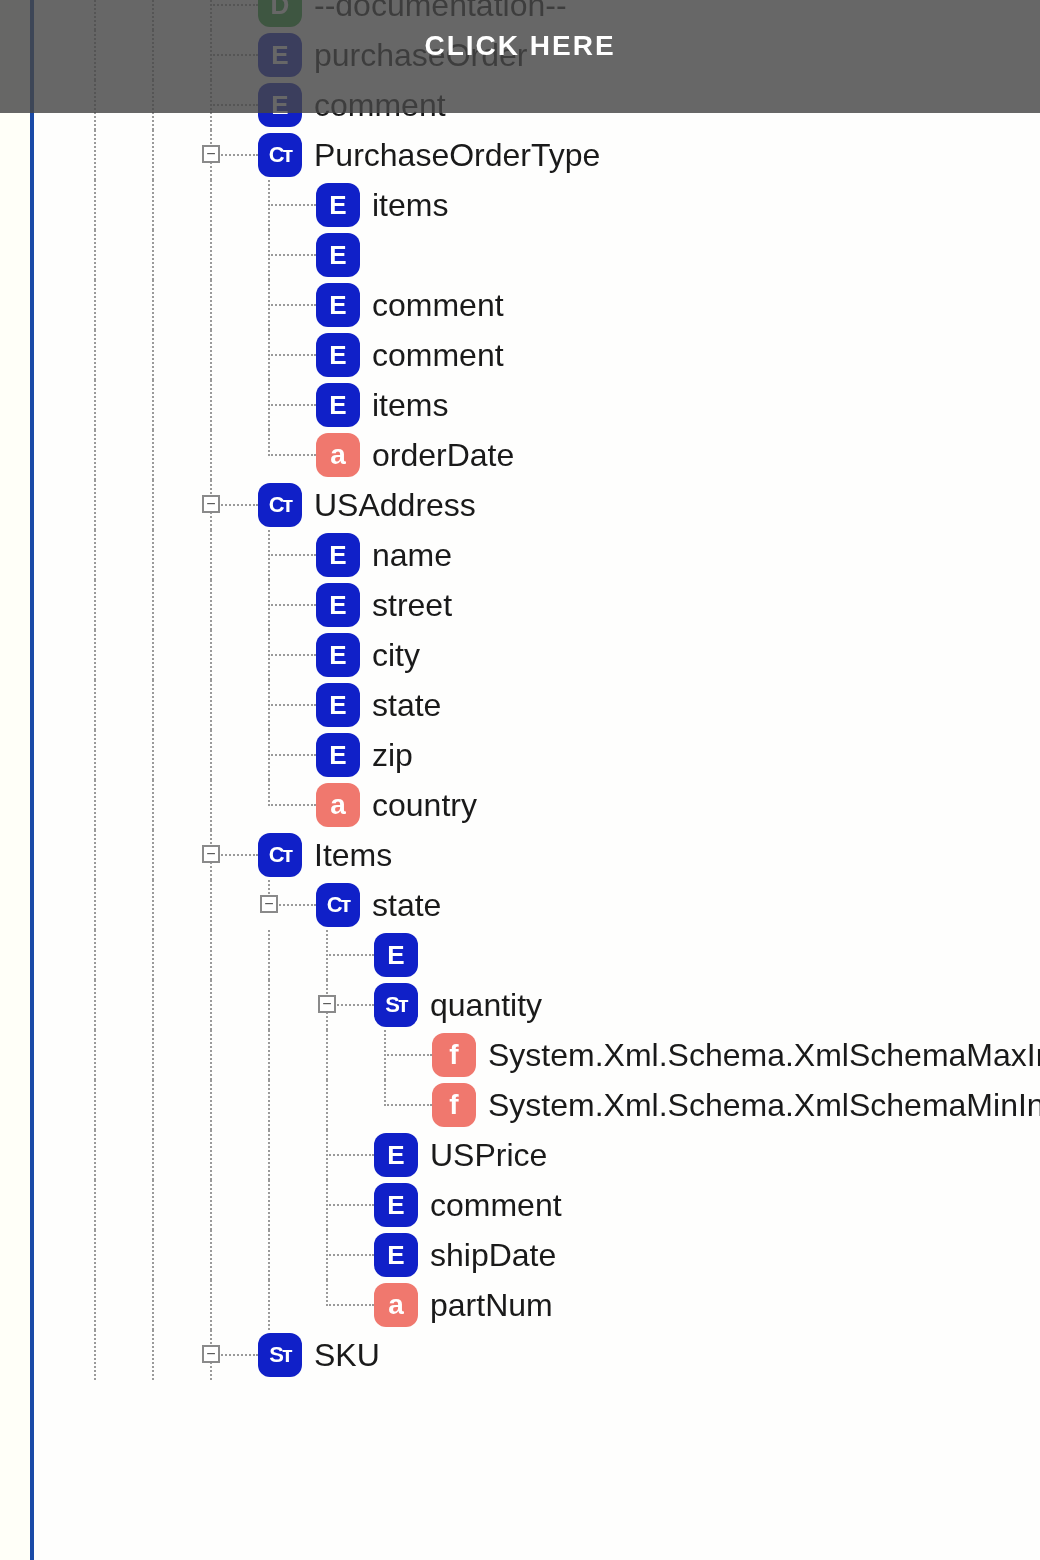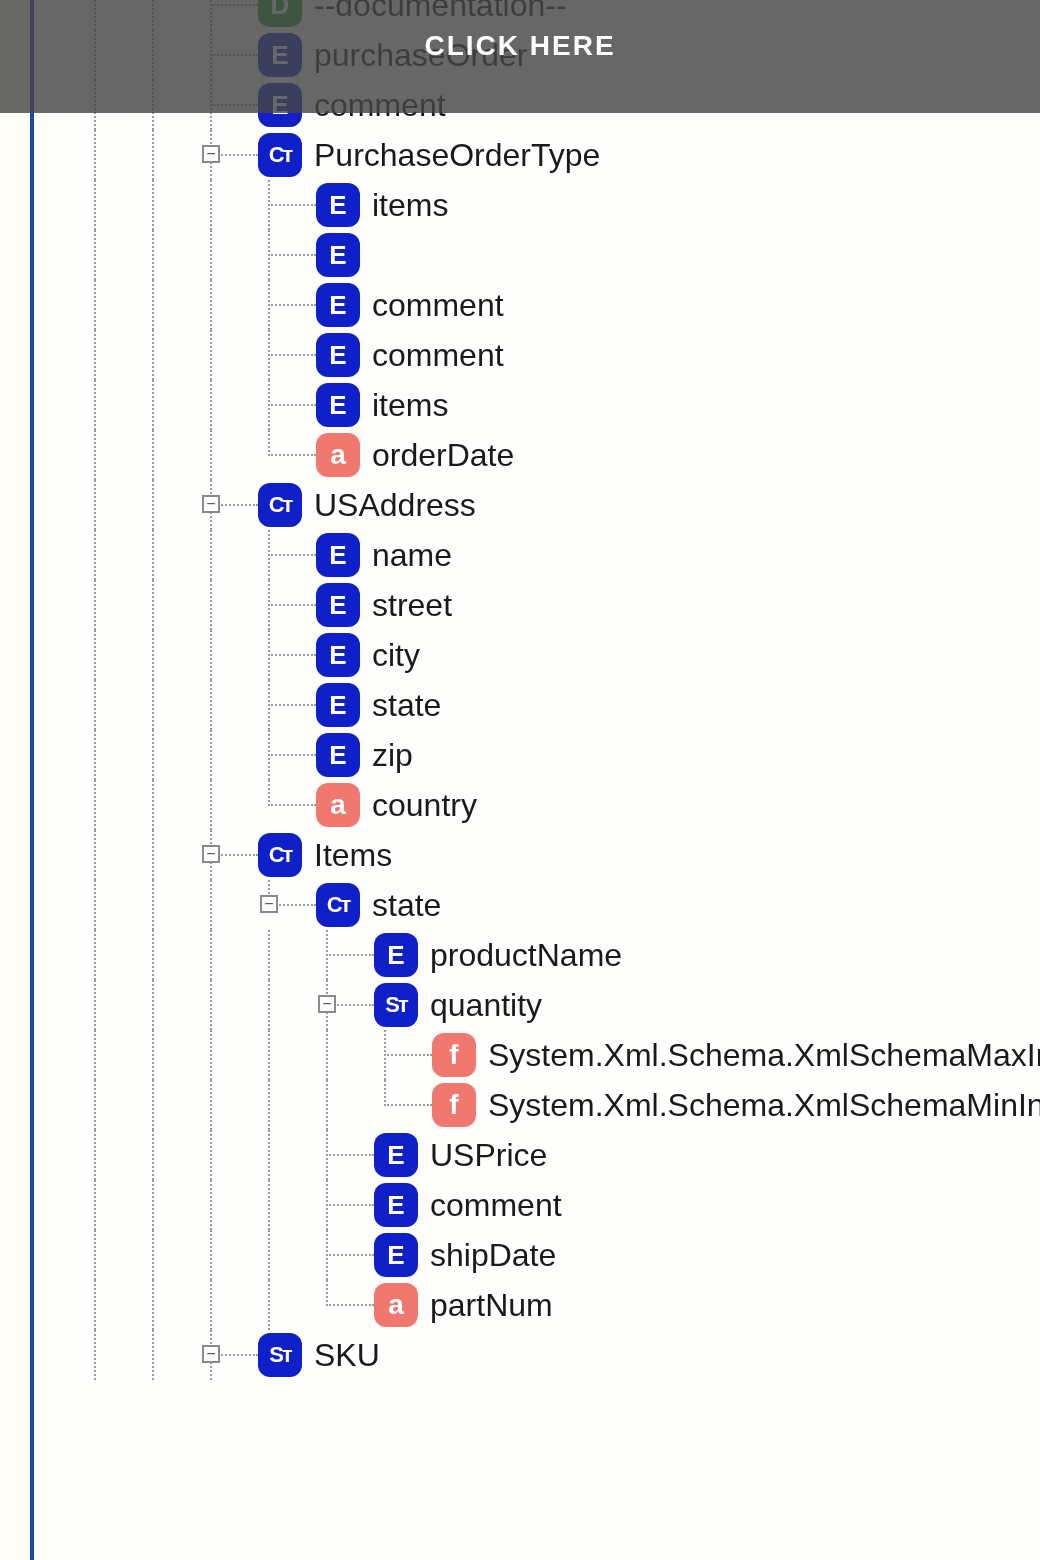--- a/index.html
+++ b/index.html
@@ -342,21 +342,20 @@
       <div class="row">
         <span class="conn" style="width: 290px;">
           <span class="vline" style="left: 10px;"></span>
           <span class="vline" style="left: 68px;"></span>
           <span class="vline" style="left: 126px;"></span>
           <span class="vline" style="left: 184px;"></span>
           <span class="vline" style="left: 242px;"></span>
           <span class="hline" style="left: 242px; width: 48px;"></span>
         </span>
         <span class="node-icon ic-E">E</span>
-        <span class="label">productName</span>
       </div>
       <div class="row">
         <span class="conn" style="width: 290px;">
           <span class="vline" style="left: 10px;"></span>
           <span class="vline" style="left: 68px;"></span>
           <span class="vline" style="left: 126px;"></span>
           <span class="vline" style="left: 184px;"></span>
           <span class="vline" style="left: 242px;"></span>
           <span class="hline" style="left: 242px; width: 48px;"></span>
           <span class="expander minus" style="left: 234px;"></span>

